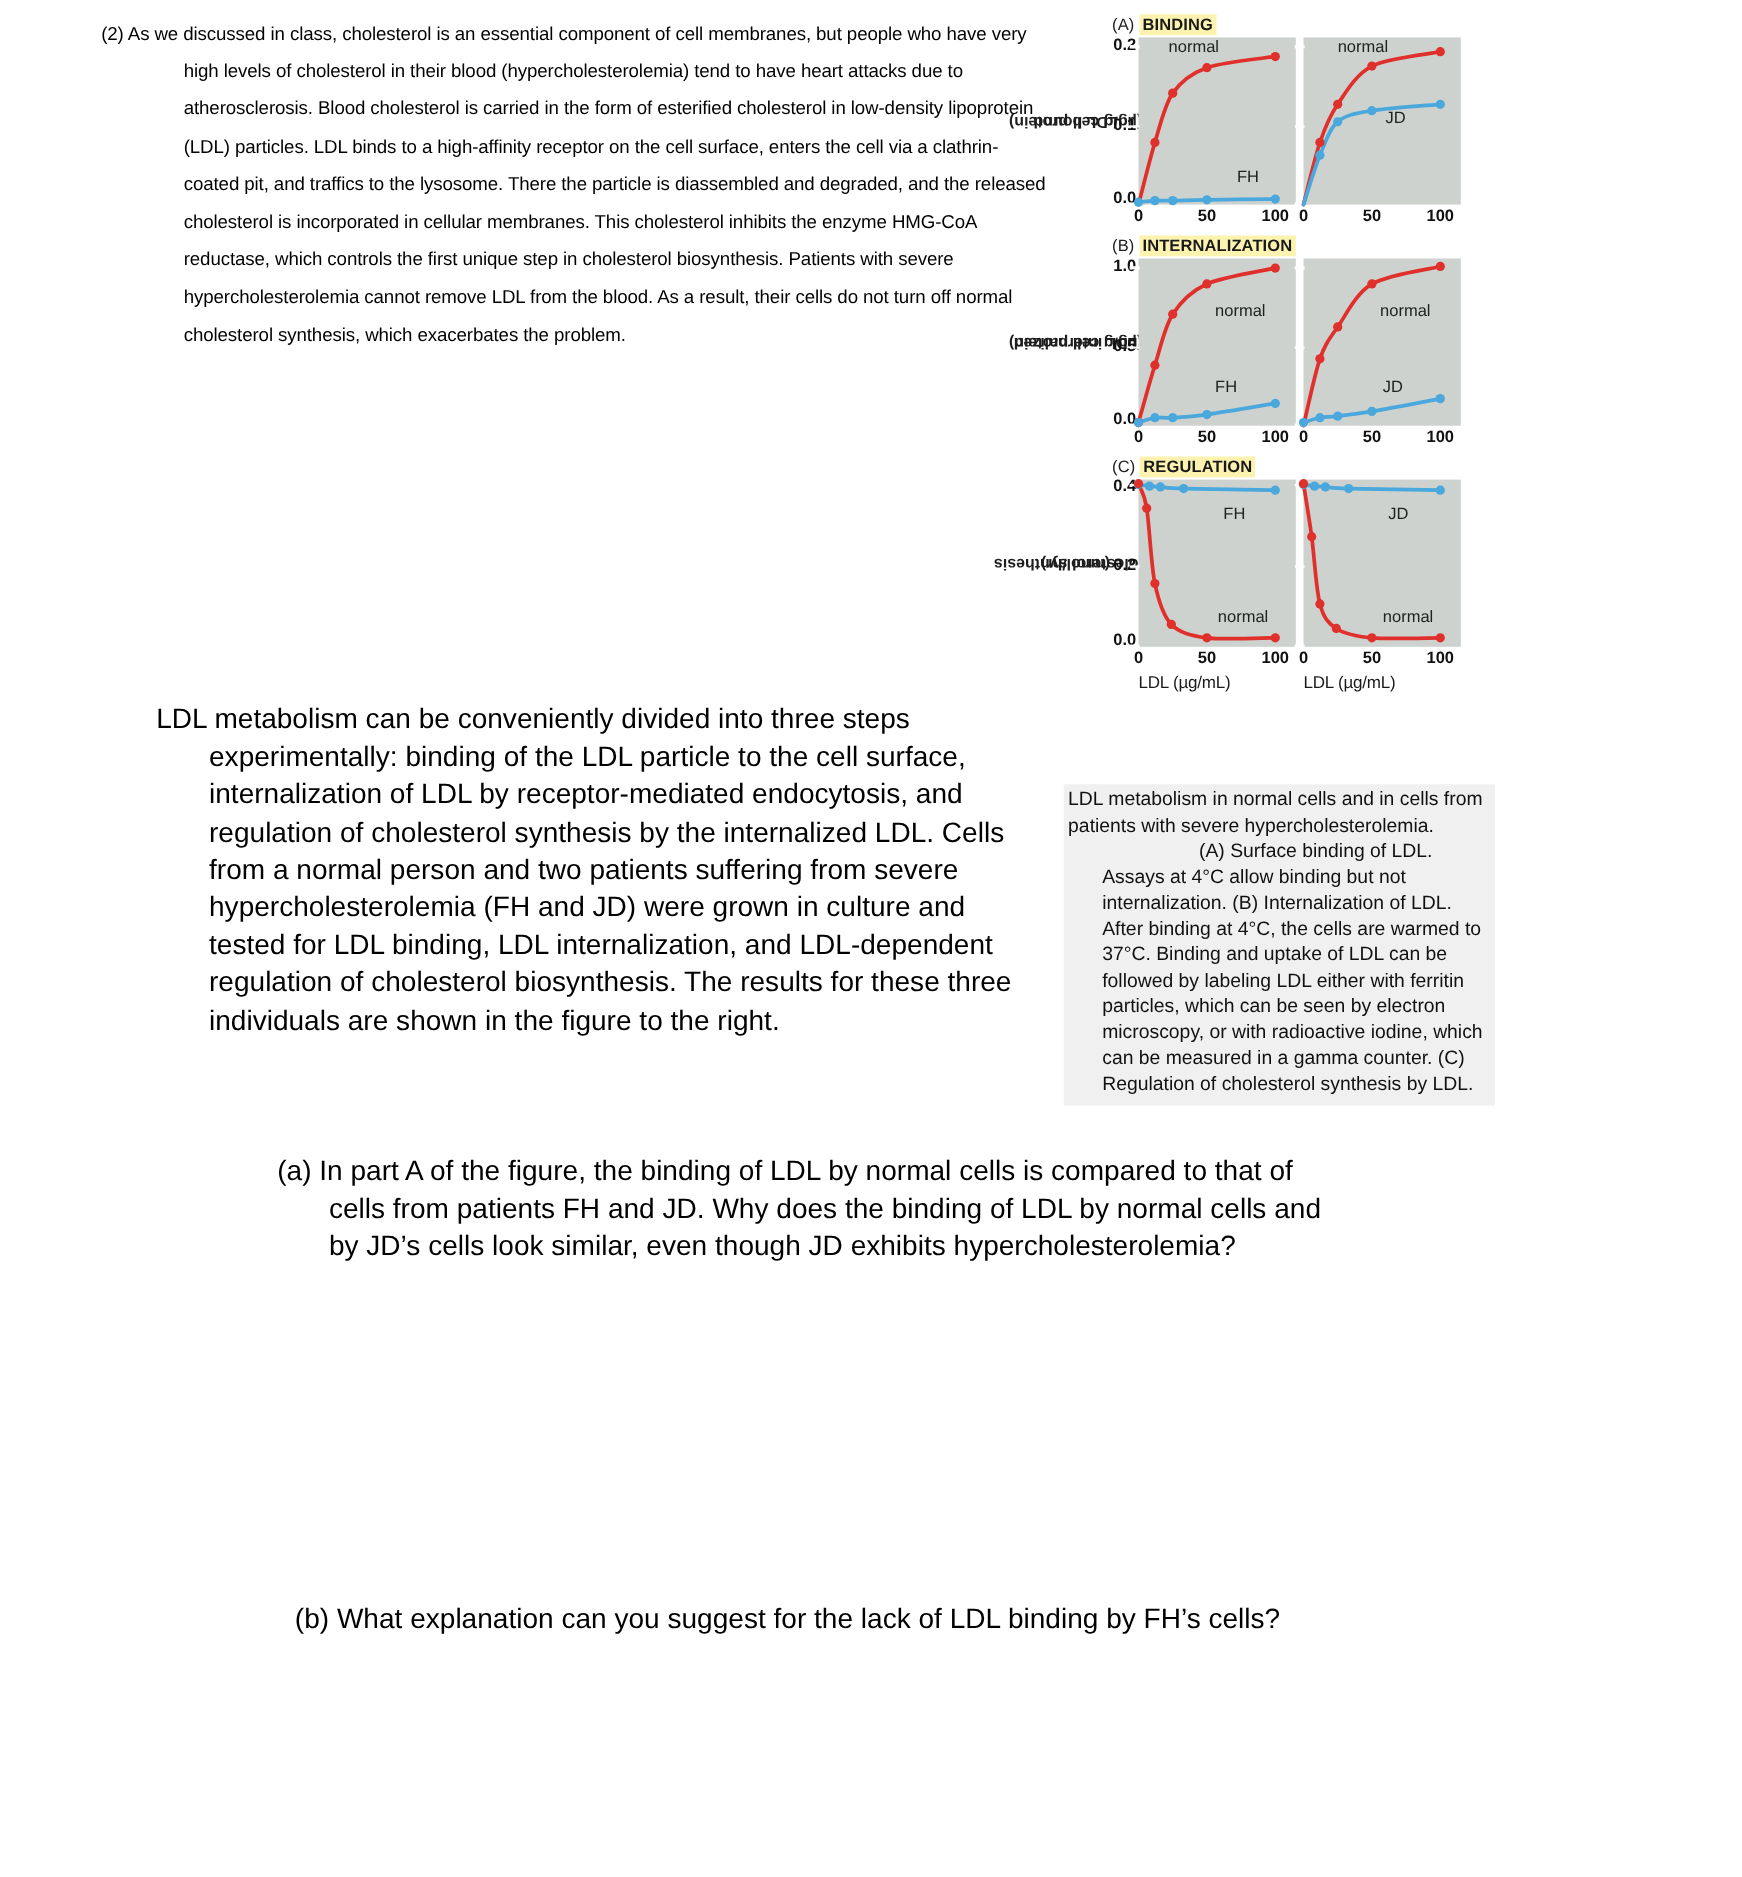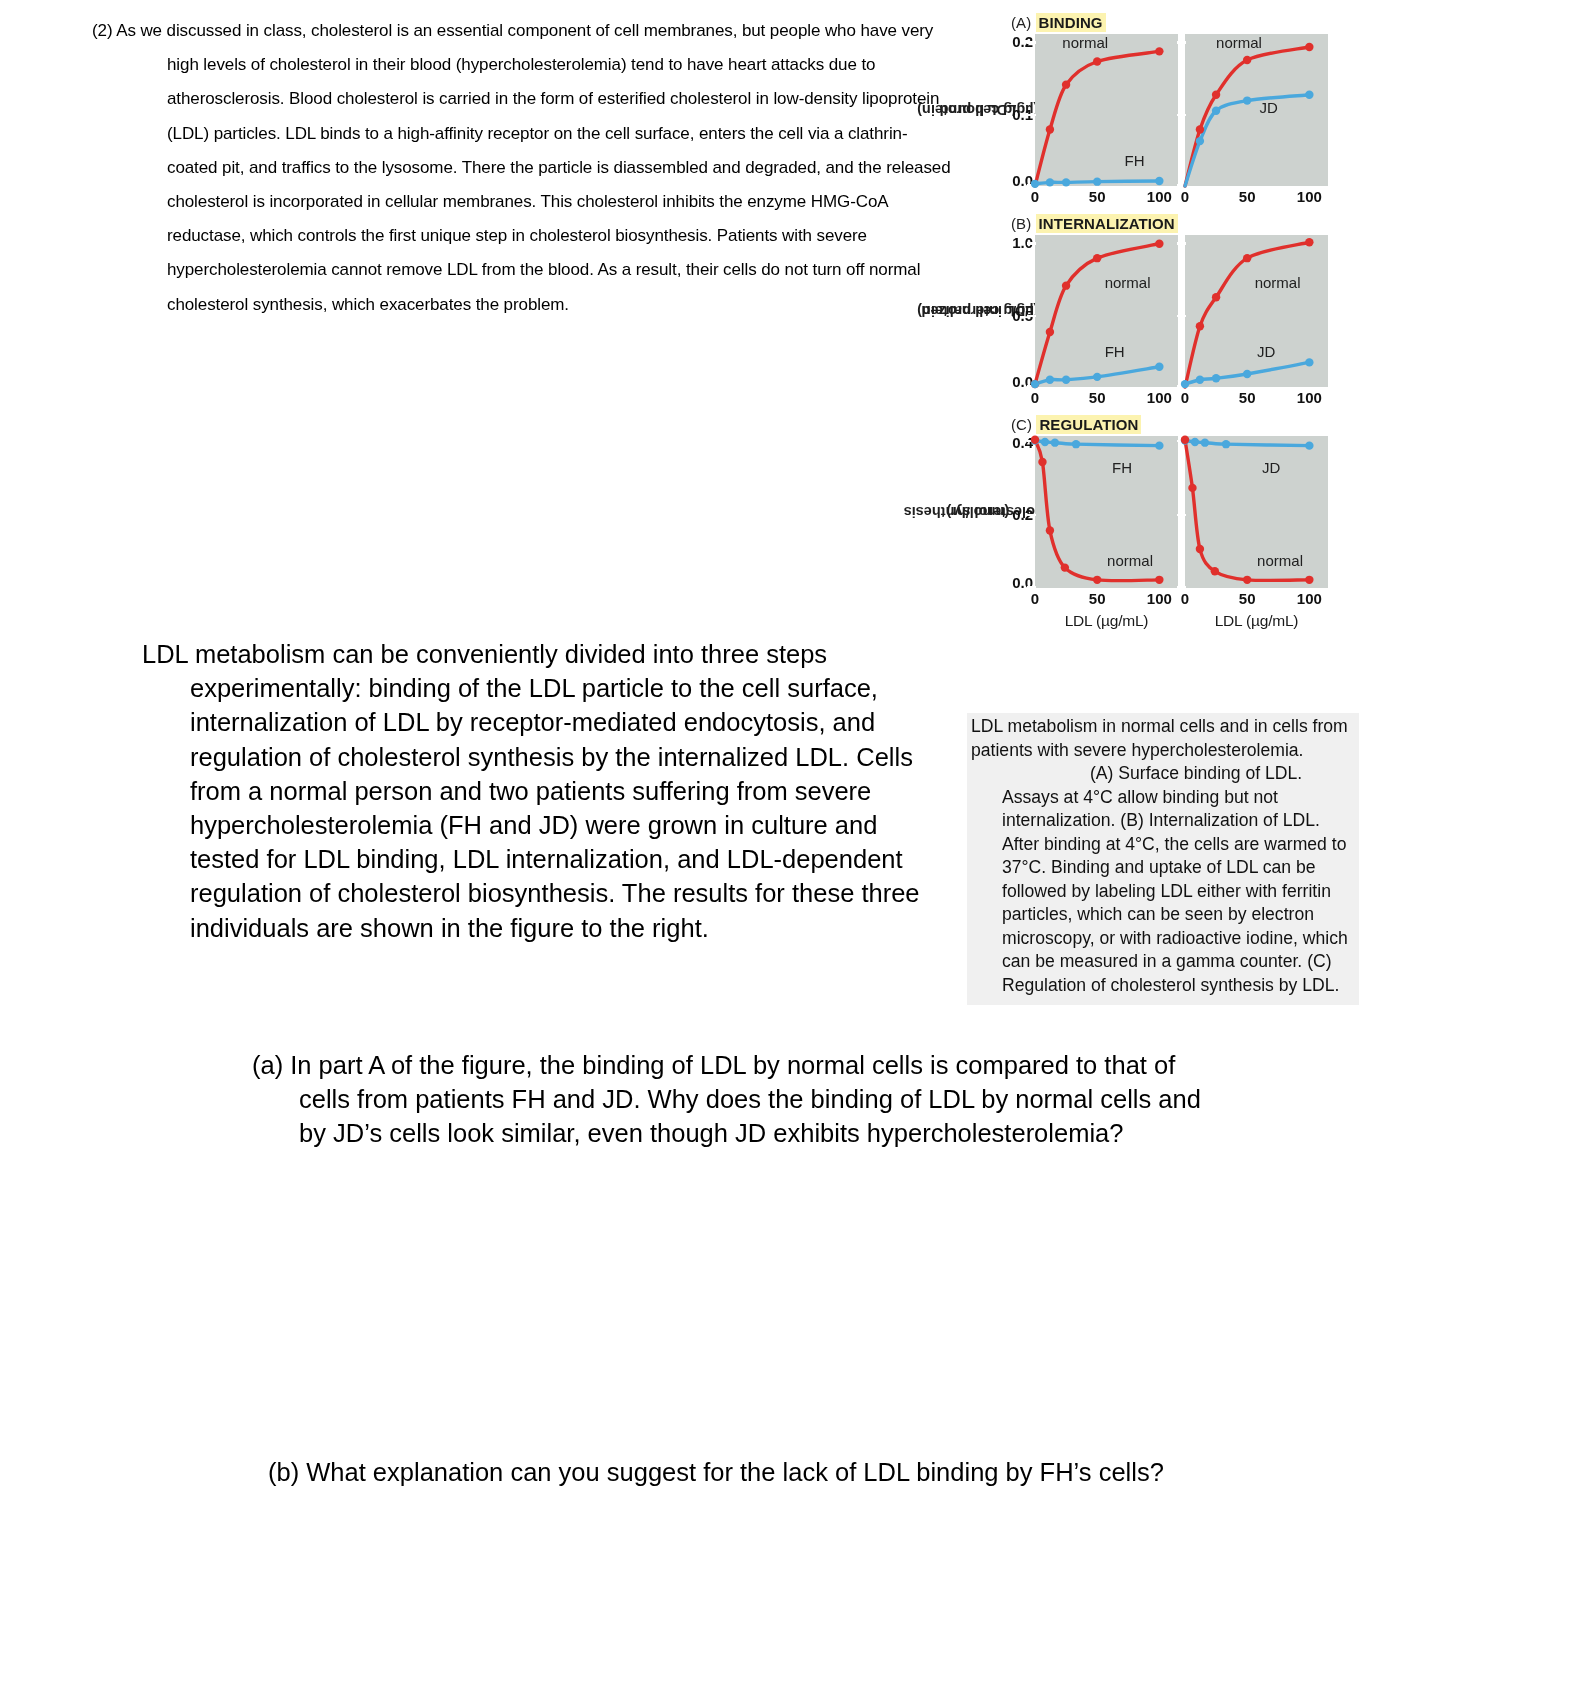--- a/index.html
+++ b/index.html
@@ -178,21 +178,21 @@
   }
   .xaxis .xt {
     position: absolute;
     top: 2px;
     font-size: 15px;
     font-weight: 700;
     color: #111;
     transform: translateX(-50%);
   }
   .xtitle {
-    text-align: center;
+    text-align: left;
     font-size: 15.5px;
     color: #1a1a1a;
     width: 143px;
     margin-top: 1px;
     white-space: nowrap;
     letter-spacing: -0.2px;
   }
 
   
   .caption {

